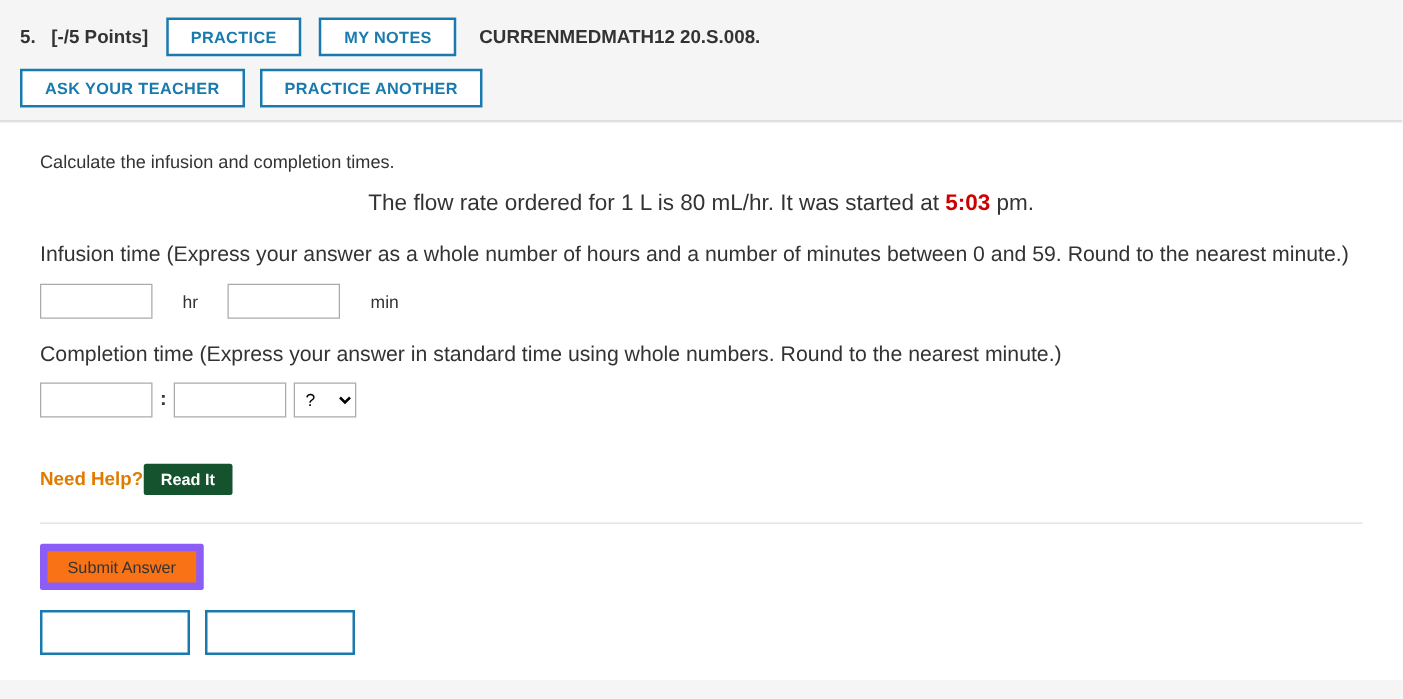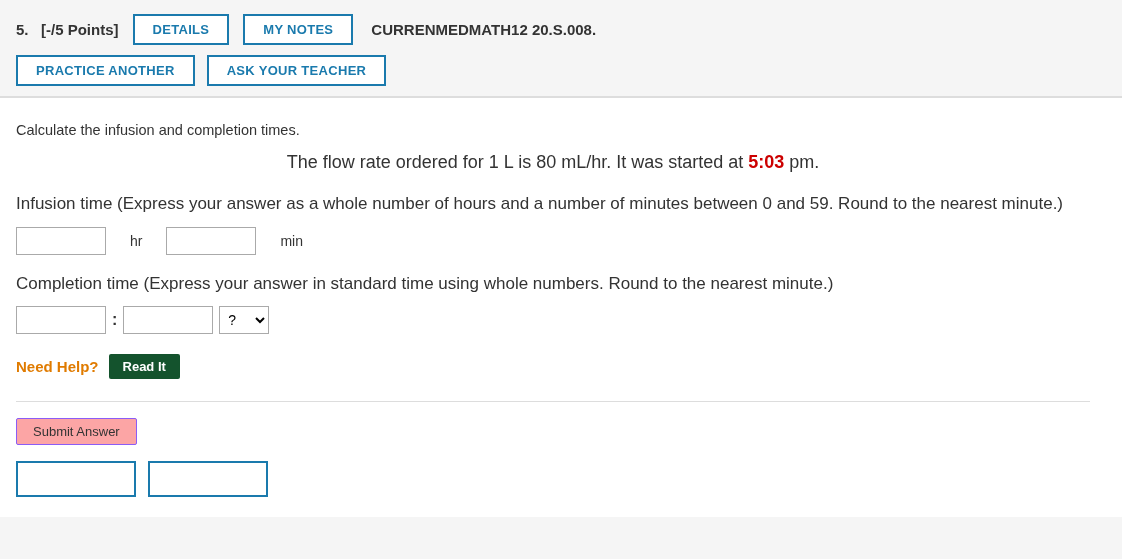--- a/index.html
+++ b/index.html
@@ -59,21 +59,21 @@
     }
 
     .second-row {
       display: flex;
       gap: 12px;
     }
 
     .main-content {
       background: white;
       margin: 0 0 0 0;
-      padding: 24px 32px 20px 16px;
+      padding: 24px 32px 20px 32px;
       border-top: 1px solid #ddd;
     }
 
     .problem-intro {
       font-size: 14.5px;
       color: #333;
       margin-bottom: 14px;
     }
 
     .problem-statement {
@@ -135,24 +135,24 @@
       border: 1px solid #aaa;
       padding: 2px 4px;
       font-size: 14px;
       height: 28px;
       background: white;
       cursor: pointer;
       width: 50px;
     }
 
     .need-help-section {
-      margin-top: 20px;
-      display: flex;
-      align-items: center;
-      gap: 10px;
+      margin-top: 37px;
+      display: flex;
+      align-items: center;
+      gap: 0;
     }
 
     .need-help-label {
       color: #e07b00;
       font-weight: bold;
       font-size: 15px;
     }
 
     .read-it-btn {
       background: #14532d;
@@ -165,22 +165,22 @@
       border-radius: 2px;
     }
 
     .submit-section {
       margin-top: 22px;
       padding-top: 16px;
       border-top: 1px solid #ddd;
     }
 
     .submit-btn {
-      border: 1px solid #8b5cf6;
-      background: #fca5a5;
+      border: 6px solid #8b5cf6;
+      background: #f97316;
       color: #333;
       padding: 5px 16px;
       font-size: 13px;
       cursor: pointer;
       border-radius: 2px;
     }
 
     .bottom-buttons {
       margin-top: 16px;
       display: flex;
@@ -197,27 +197,27 @@
 </head>
 <body>
 
 <div class="top-bar">
   <div class="top-row">
     <span class="question-label">
       <span>5.</span>
       &nbsp;
       <span>[-/5 Points]</span>
     </span>
-    <button class="btn-outline">DETAILS</button>
+    <button class="btn-outline">PRACTICE</button>
     <button class="btn-outline">MY NOTES</button>
     <span class="course-code">CURRENMEDMATH12 20.S.008.</span>
   </div>
   <div class="second-row">
+    <button class="btn-outline">ASK YOUR TEACHER</button>
     <button class="btn-outline">PRACTICE ANOTHER</button>
-    <button class="btn-outline">ASK YOUR TEACHER</button>
   </div>
 </div>
 
 <div class="main-content">
   <p class="problem-intro">Calculate the infusion and completion times.</p>
 
   <p class="problem-statement">
     The flow rate ordered for 1 L is 80 mL/hr. It was started at <span class="highlight-time">5:03</span> pm.
   </p>
 

